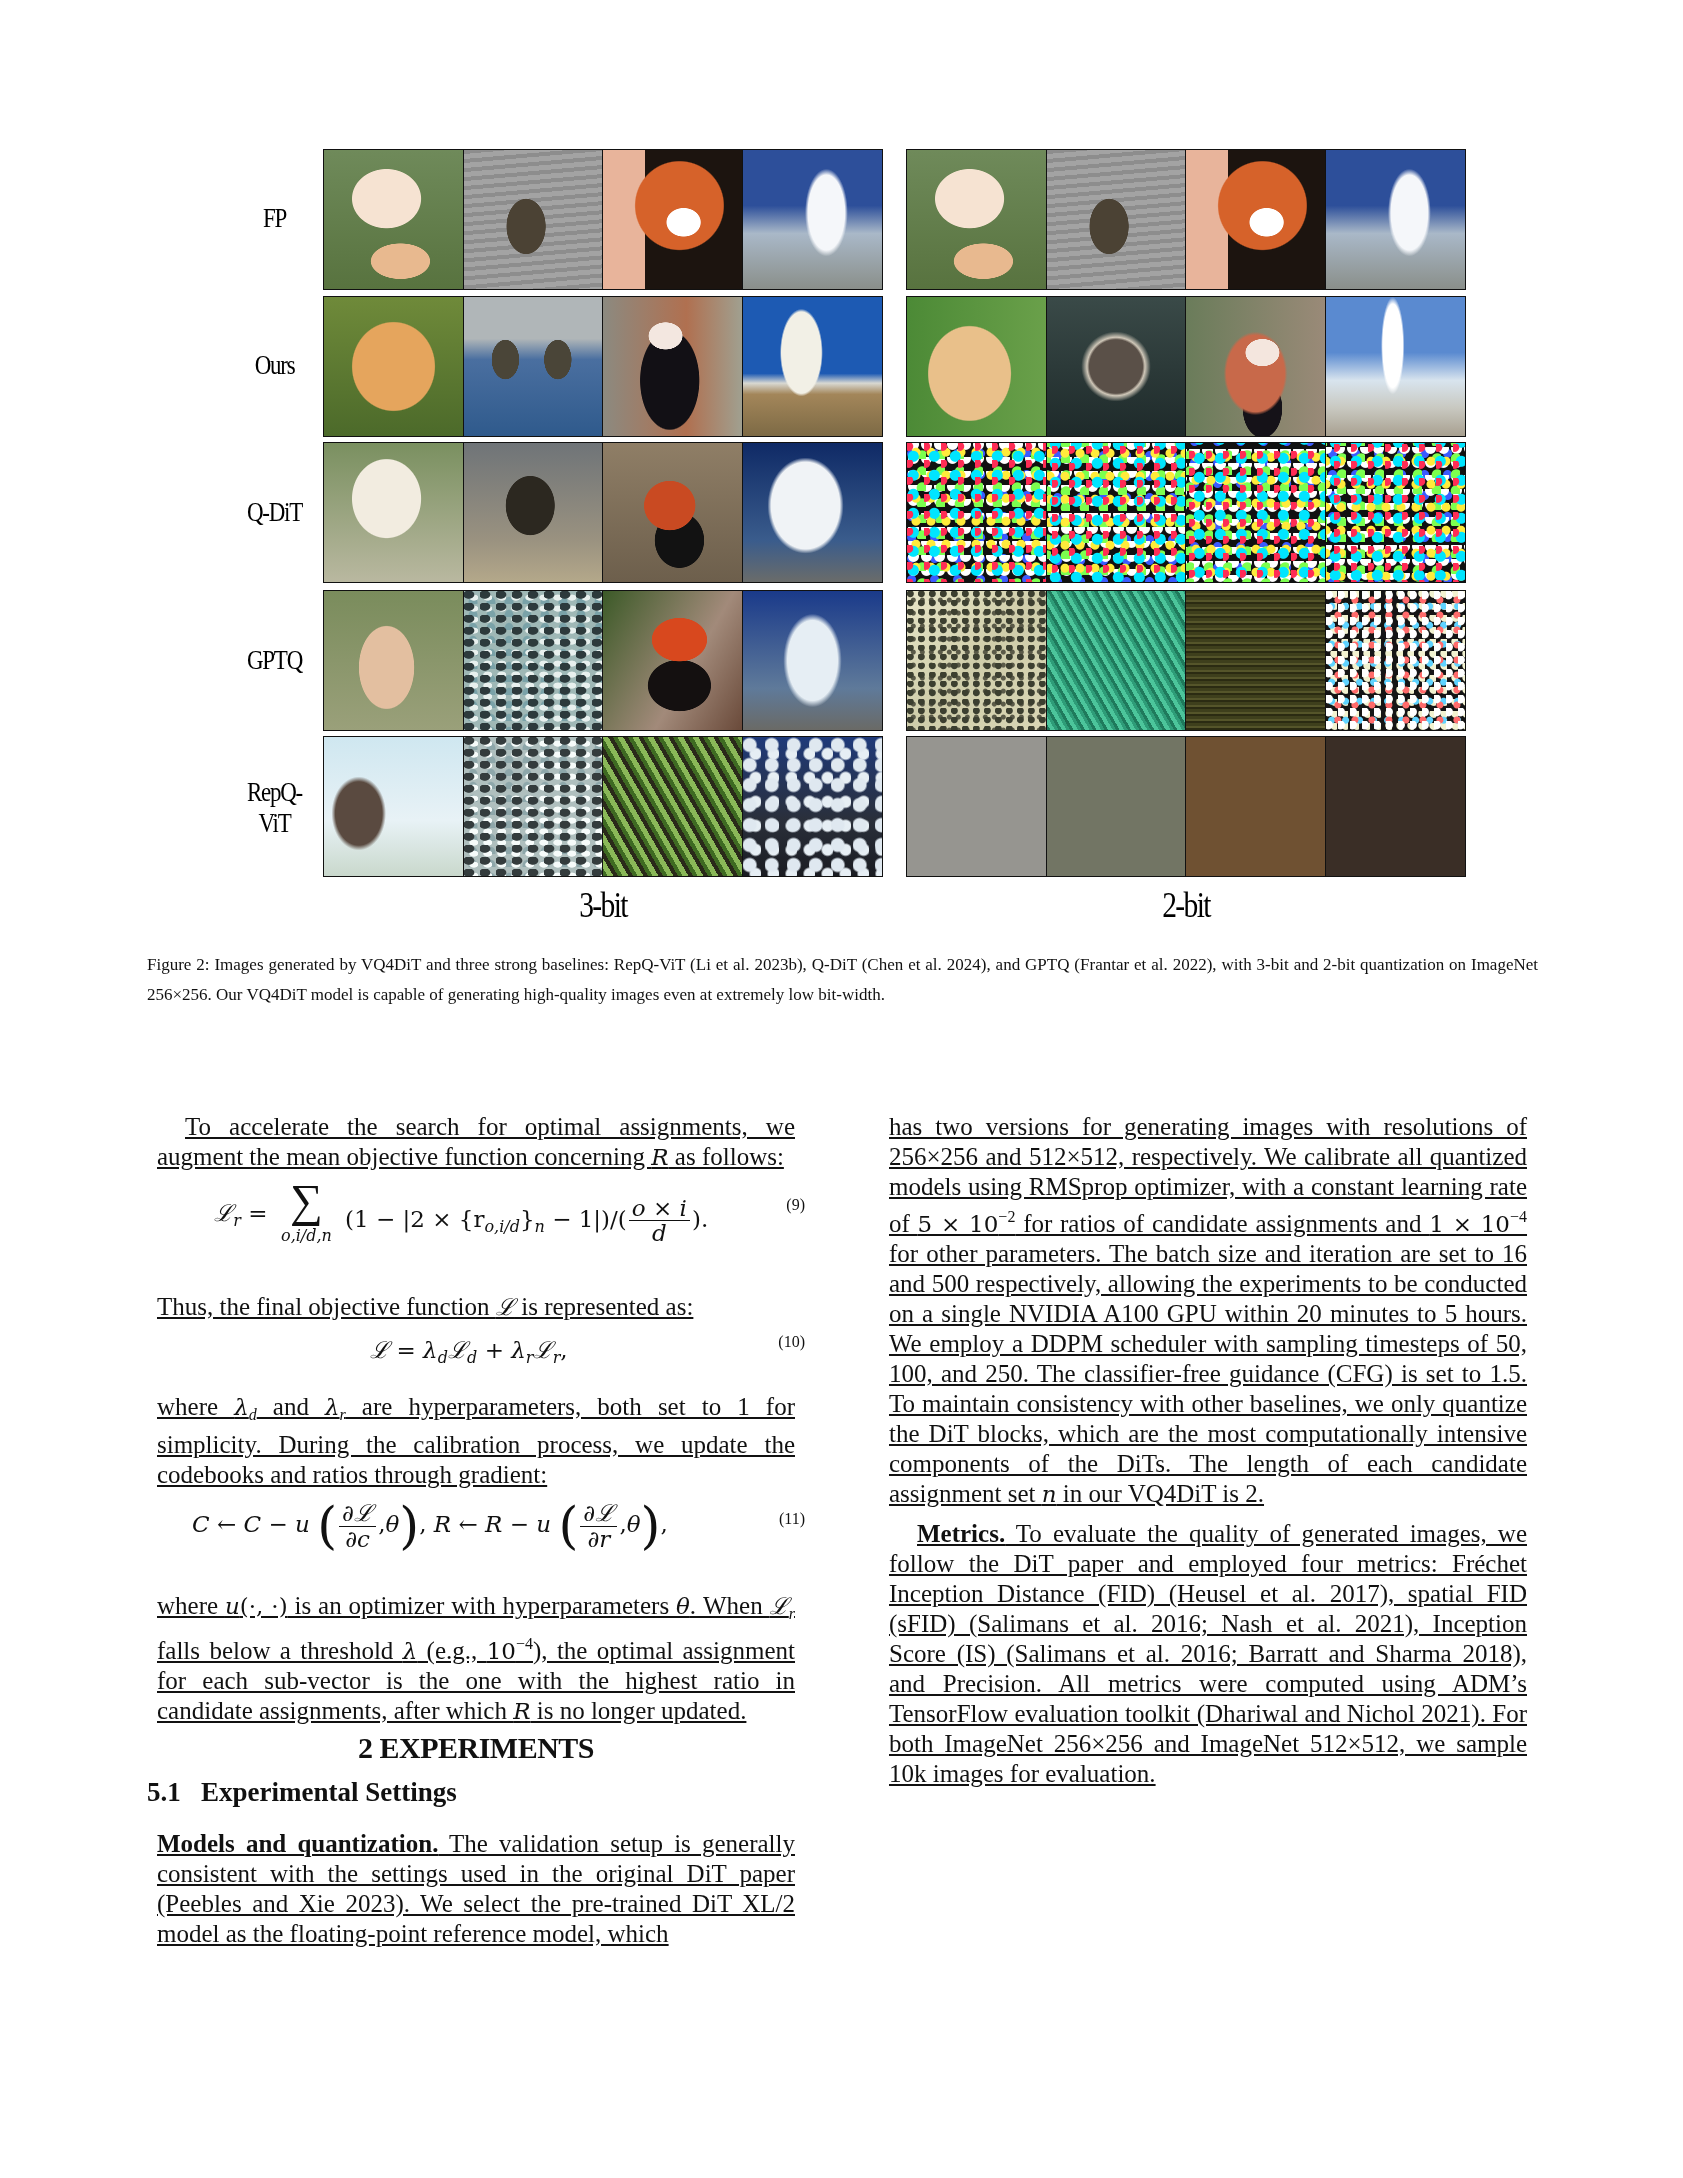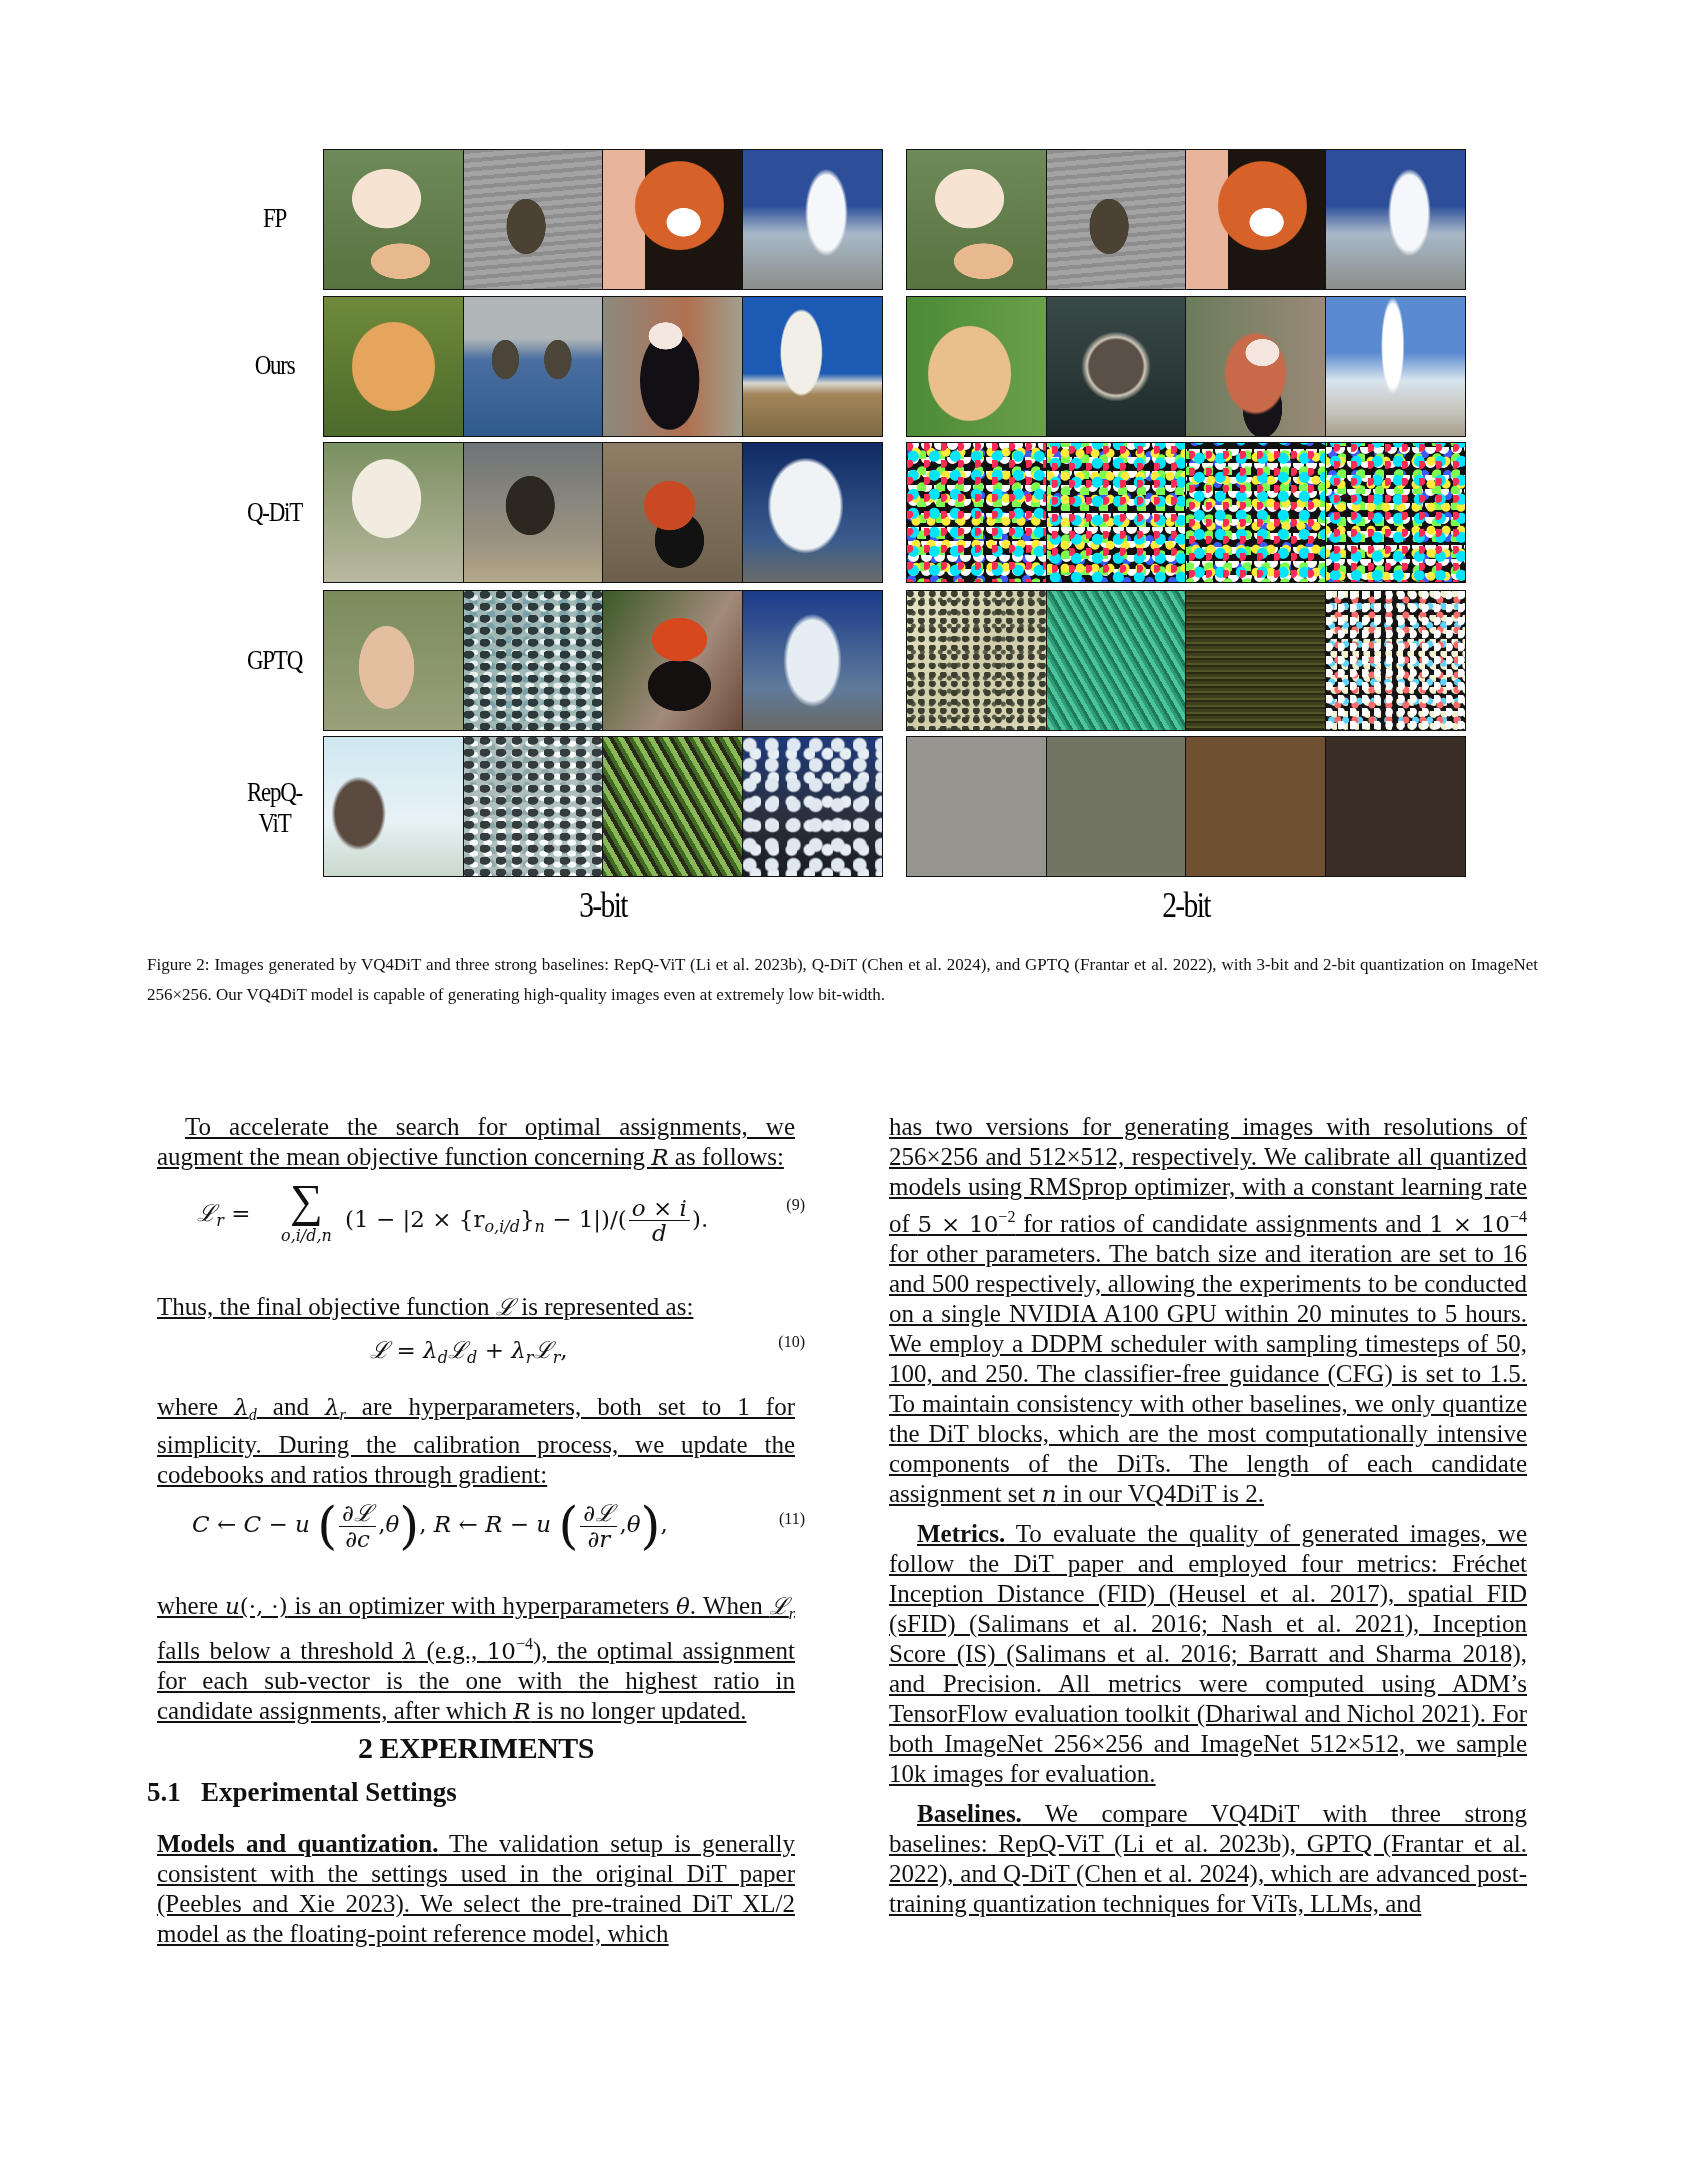--- a/index.html
+++ b/index.html
@@ -168,21 +168,21 @@
   <div class="bit-label" style="left:1087px; top:884px;">2-bit</div>
 </div>
 
 <div class="caption">Figure 2: Images generated by VQ4DiT and three strong baselines: RepQ-ViT (Li et al. 2023b), Q-DiT (Chen et al. 2024), and GPTQ (Frantar et al. 2022), with 3-bit and 2-bit quantization on ImageNet 256×256. Our VQ4DiT model is capable of generating high-quality images even at extremely low bit-width.</div>
 
 <div class="col" style="left:147px; top:1102px;">
   <p class="indent"><span>To accelerate the search for optimal assignments, we augment the mean objective function concerning </span><span class="math">R</span><span> as follows:</span></p>
 </div>
 
 <div class="abs" style="left:147px; top:1178px; width:658px; height:79px;">
-  <div class="abs math" style="left:50px; top:18px; white-space:nowrap;">
+  <div class="abs math" style="left:67px; top:18px; white-space:nowrap;">
     <span>ℒ</span><span class="sub">r</span>
     <span class="rm"> = </span>
   </div>
   <div class="abs sum" style="left:134px; top:0px;">
     <span class="sym rm">∑</span>
     <span class="lim math">o,i/d,n</span>
   </div>
   <div class="abs math" style="left:198px; top:18px; white-space:nowrap;">
     <span class="rm">(1 − |2 × {r</span><span class="sub">o,i/d</span><span class="rm">}</span><span class="sub">n</span><span class="rm"> − 1|)/(</span><span class="frac" style="vertical-align:-14px;"><span class="n">o × i</span><span class="d">d</span></span><span class="rm">).</span>
   </div>
@@ -220,15 +220,14 @@
 <div class="h1" style="top:1731px;">2   EXPERIMENTS</div>
 <div class="h2" style="top:1777px; white-space:pre;">5.1   Experimental Settings</div>
 
 <div class="col" style="left:147px; top:1819px;">
   <p><span class="b">Models and quantization.</span><span> The validation setup is generally consistent with the settings used in the original DiT paper (Peebles and Xie 2023). We select the pre-trained DiT XL/2 model as the floating-point reference model, which</span></p>
 </div>
 
 <div class="col" style="left:879px; top:1102px;">
   <p><span>has two versions for generating images with resolutions of 256×256 and 512×512, respectively. We calibrate all quantized models using RMSprop optimizer, with a constant learning rate of </span><span class="math rm">5 × 10</span><span class="sup">−2</span><span> for ratios of candidate assignments and </span><span class="math rm">1 × 10</span><span class="sup">−4</span><span> for other parameters. The batch size and iteration are set to 16 and 500 respectively, allowing the experiments to be conducted on a single NVIDIA A100 GPU within 20 minutes to 5 hours. We employ a DDPM scheduler with sampling timesteps of 50, 100, and 250. The classifier-free guidance (CFG) is set to 1.5. To maintain consistency with other baselines, we only quantize the DiT blocks, which are the most computationally intensive components of the DiTs. The length of each candidate assignment set </span><span class="math">n</span><span> in our VQ4DiT is 2.</span></p>
   <p class="indent" style="margin-top:6px;"><span class="b">Metrics.</span><span> To evaluate the quality of generated images, we follow the DiT paper and employed four metrics: Fréchet Inception Distance (FID) (Heusel et al. 2017), spatial FID (sFID) (Salimans et al. 2016; Nash et al. 2021), Inception Score (IS) (Salimans et al. 2016; Barratt and Sharma 2018), and Precision. All metrics were computed using ADM’s TensorFlow evaluation toolkit (Dhariwal and Nichol 2021). For both ImageNet 256×256 and ImageNet 512×512, we sample 10k images for evaluation.</span></p>
-  <p class="indent" style="margin-top:6px;"><span class="b">Baselines.</span><span> We compare VQ4DiT with three strong baselines: RepQ-ViT (Li et al. 2023b), GPTQ (Frantar et al. 2022), and Q-DiT (Chen et al. 2024), which are advanced post-training quantization techniques for ViTs, LLMs, and</span></p>
 </div>
 
 
 </body></html>

